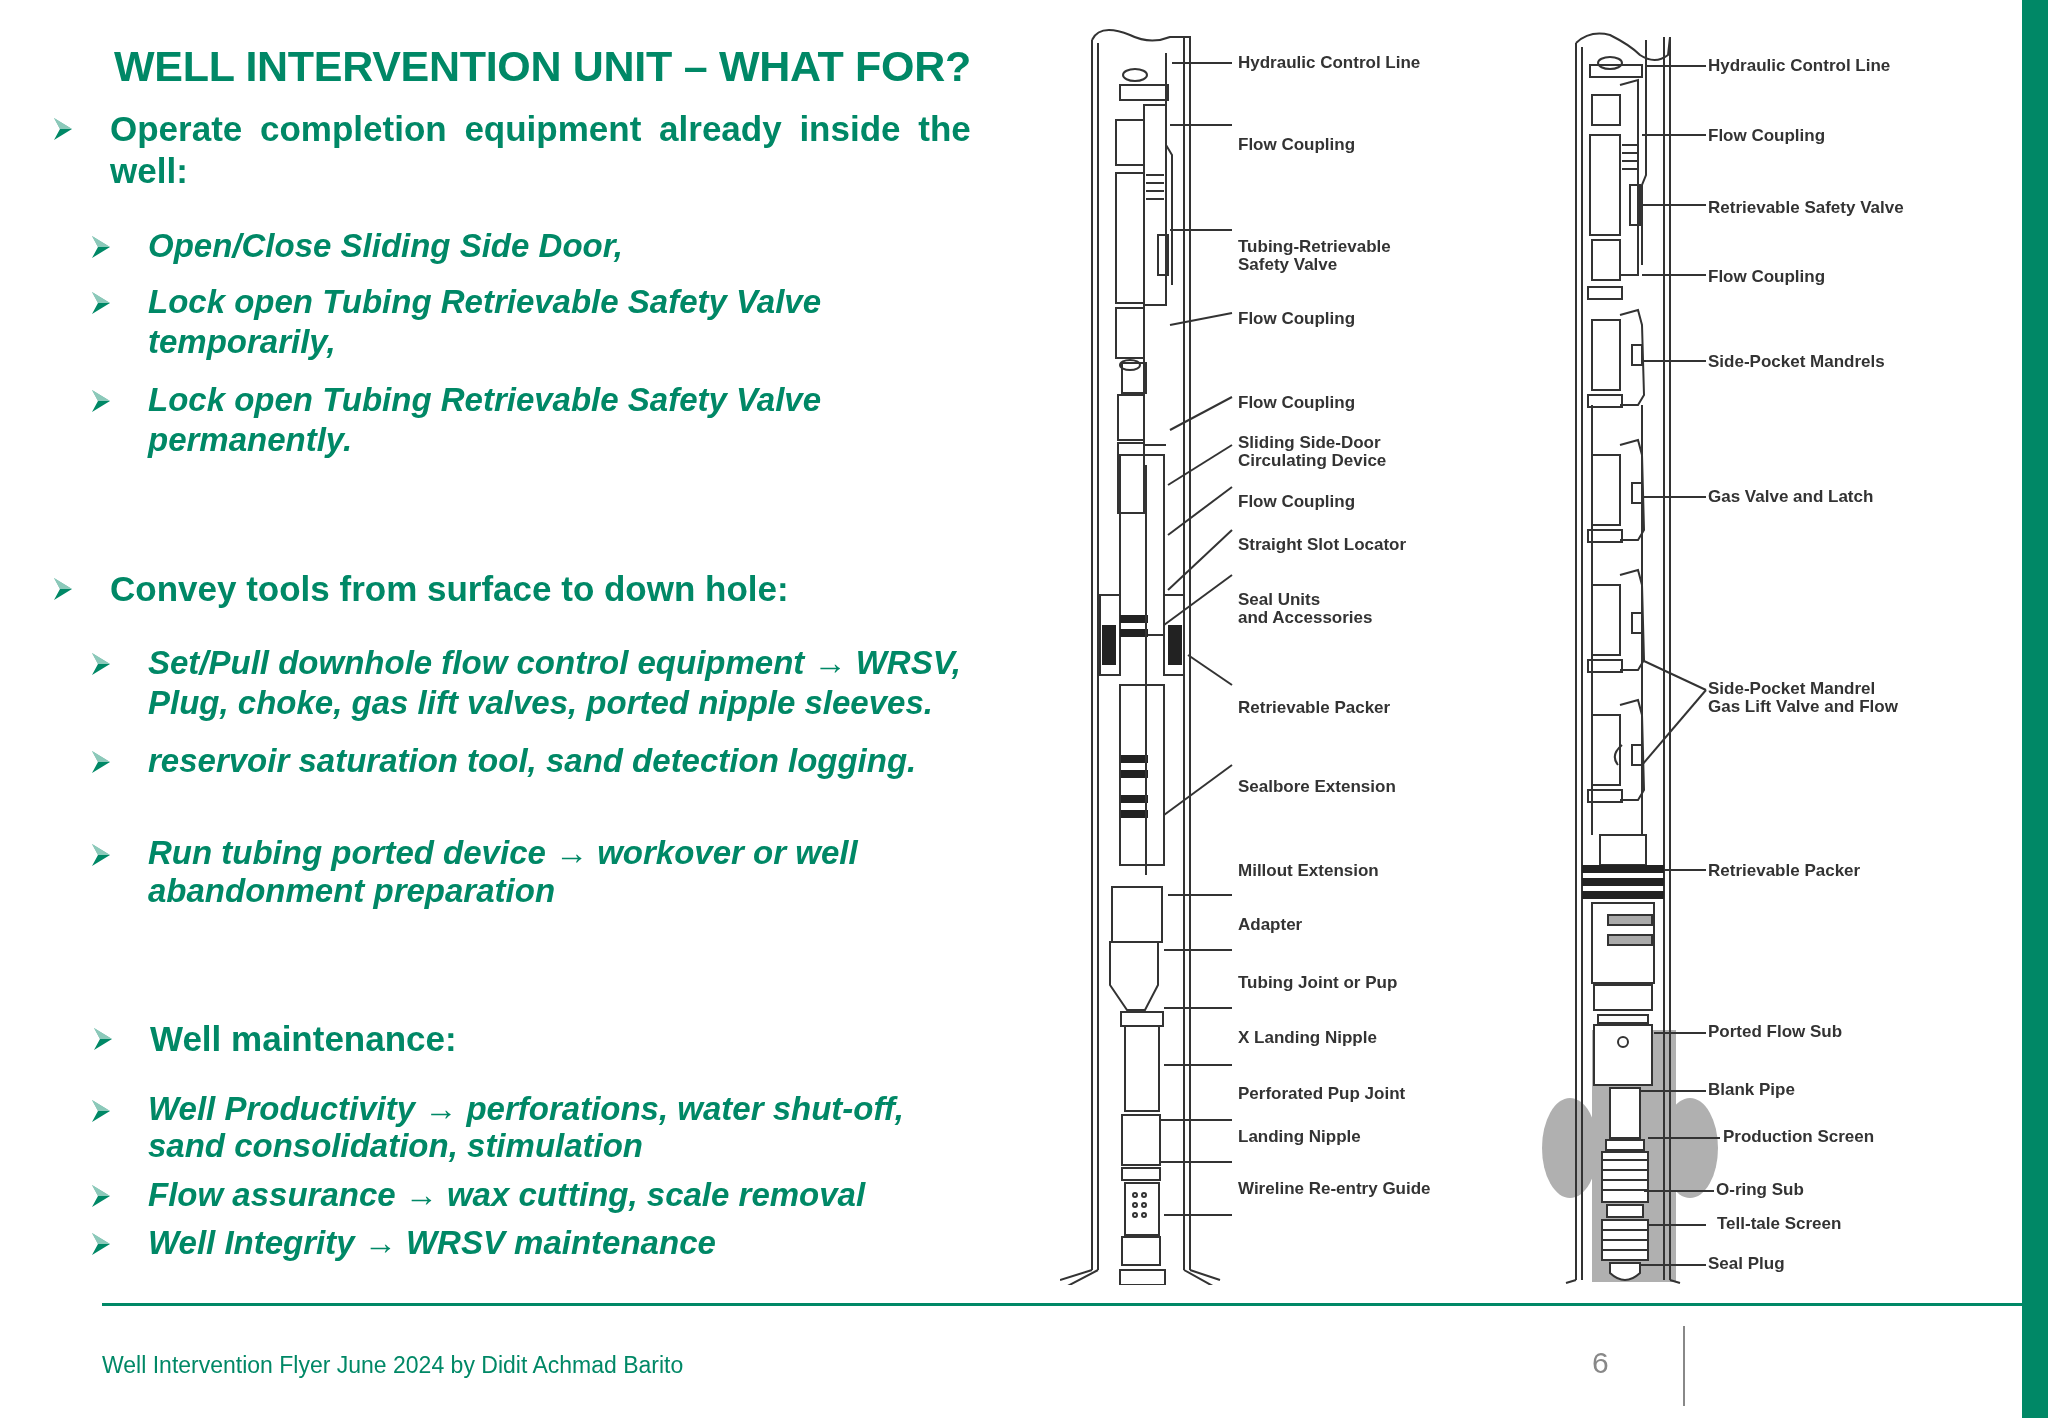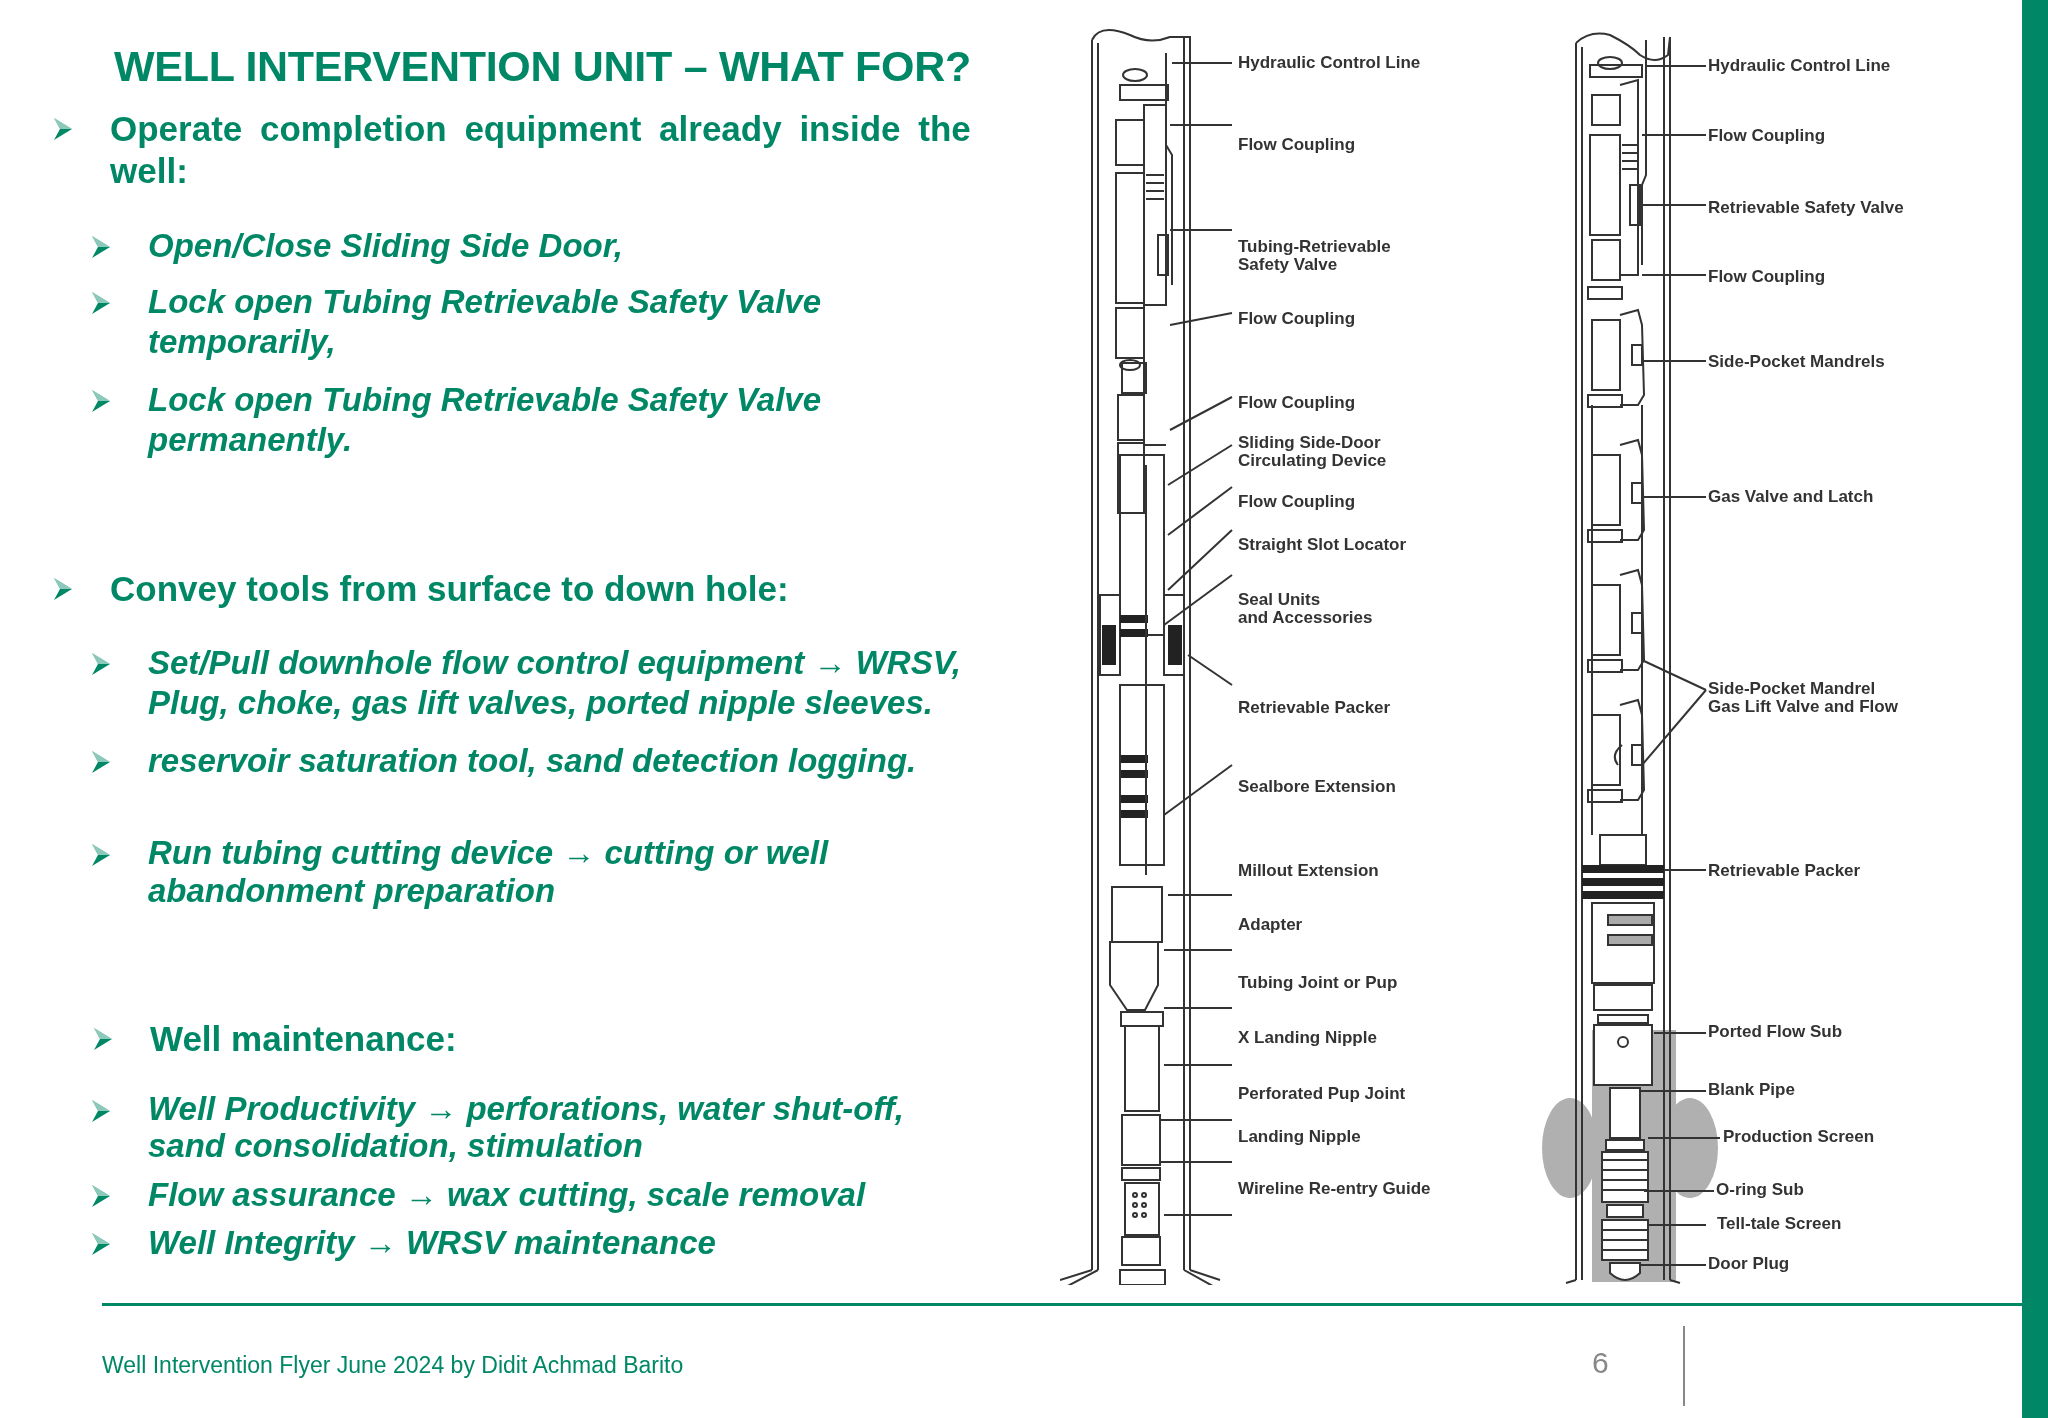--- a/index.html
+++ b/index.html
@@ -125,21 +125,21 @@
       </span>
     <span style="display:block;">reservoir saturation tool, sand detection logging.</span>
   </div>
   <div class="bullet lvl2" style="left:148px; top:834px; line-height:38px;">
     <span class="arrow">
         <svg viewBox="0 0 22 26">
           <path d="M2 2 L20 13 L2 24 L8 13 Z" fill="#008866"></path>
           <path d="M2 2 L20 13 L8 13 Z" fill="#ffffff" opacity="0.55"></path>
         </svg>
       </span>
-    <span style="display:block;">Run tubing cutting device → cutting or well</span>
+    <span style="display:block;">Run tubing ported device → workover or well</span>
     <span style="display:block;">abandonment preparation</span>
   </div>
 
   <div class="bullet lvl1" style="left:110px; top:1018px;margin-left:40px;">
     <span class="arrow">
         <svg viewBox="0 0 22 26">
           <path d="M2 2 L20 13 L2 24 L8 13 Z" fill="#008866"></path>
           <path d="M2 2 L20 13 L8 13 Z" fill="#ffffff" opacity="0.55"></path>
         </svg>
       </span>
@@ -380,21 +380,21 @@
   <div class="label" style="left:1708px; top:353px;">Side-Pocket Mandrels</div>
   <div class="label" style="left:1708px; top:488px;">Gas Valve and Latch</div>
   <div class="label" style="left:1708px; top:680px; white-space:pre-line;">Side-Pocket Mandrel
 Gas Lift Valve and Flow</div>
   <div class="label" style="left:1708px; top:862px;">Retrievable Packer</div>
   <div class="label" style="left:1708px; top:1023px;">Ported Flow Sub</div>
   <div class="label" style="left:1708px; top:1081px;">Blank Pipe</div>
   <div class="label" style="left:1723px; top:1128px;">Production Screen</div>
   <div class="label" style="left:1716px; top:1181px;">O-ring Sub</div>
   <div class="label" style="left:1708px; top:1215px;margin-left:9px;">Tell-tale Screen</div>
-  <div class="label" style="left:1708px; top:1255px;">Door Plug</div>
+  <div class="label" style="left:1708px; top:1255px;">Seal Plug</div>
 
   <div class="footer-line"></div>
   <div class="footer-text">Well Intervention Flyer June 2024 by Didit Achmad Barito</div>
   <div class="page-num">6</div>
   <div class="page-divider"></div>
 
   <div class="right-bar"></div>
 </div>
 
 </body></html>

